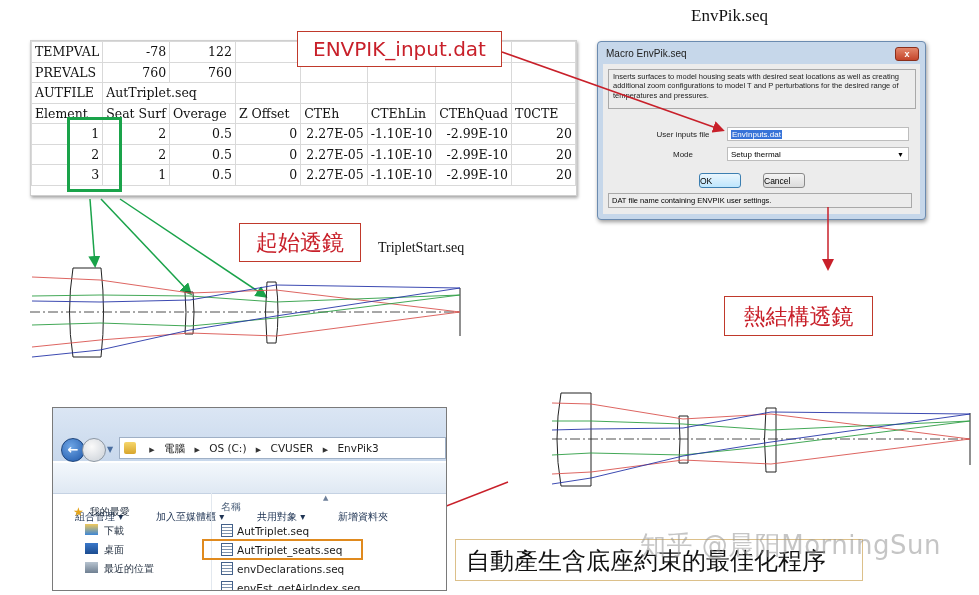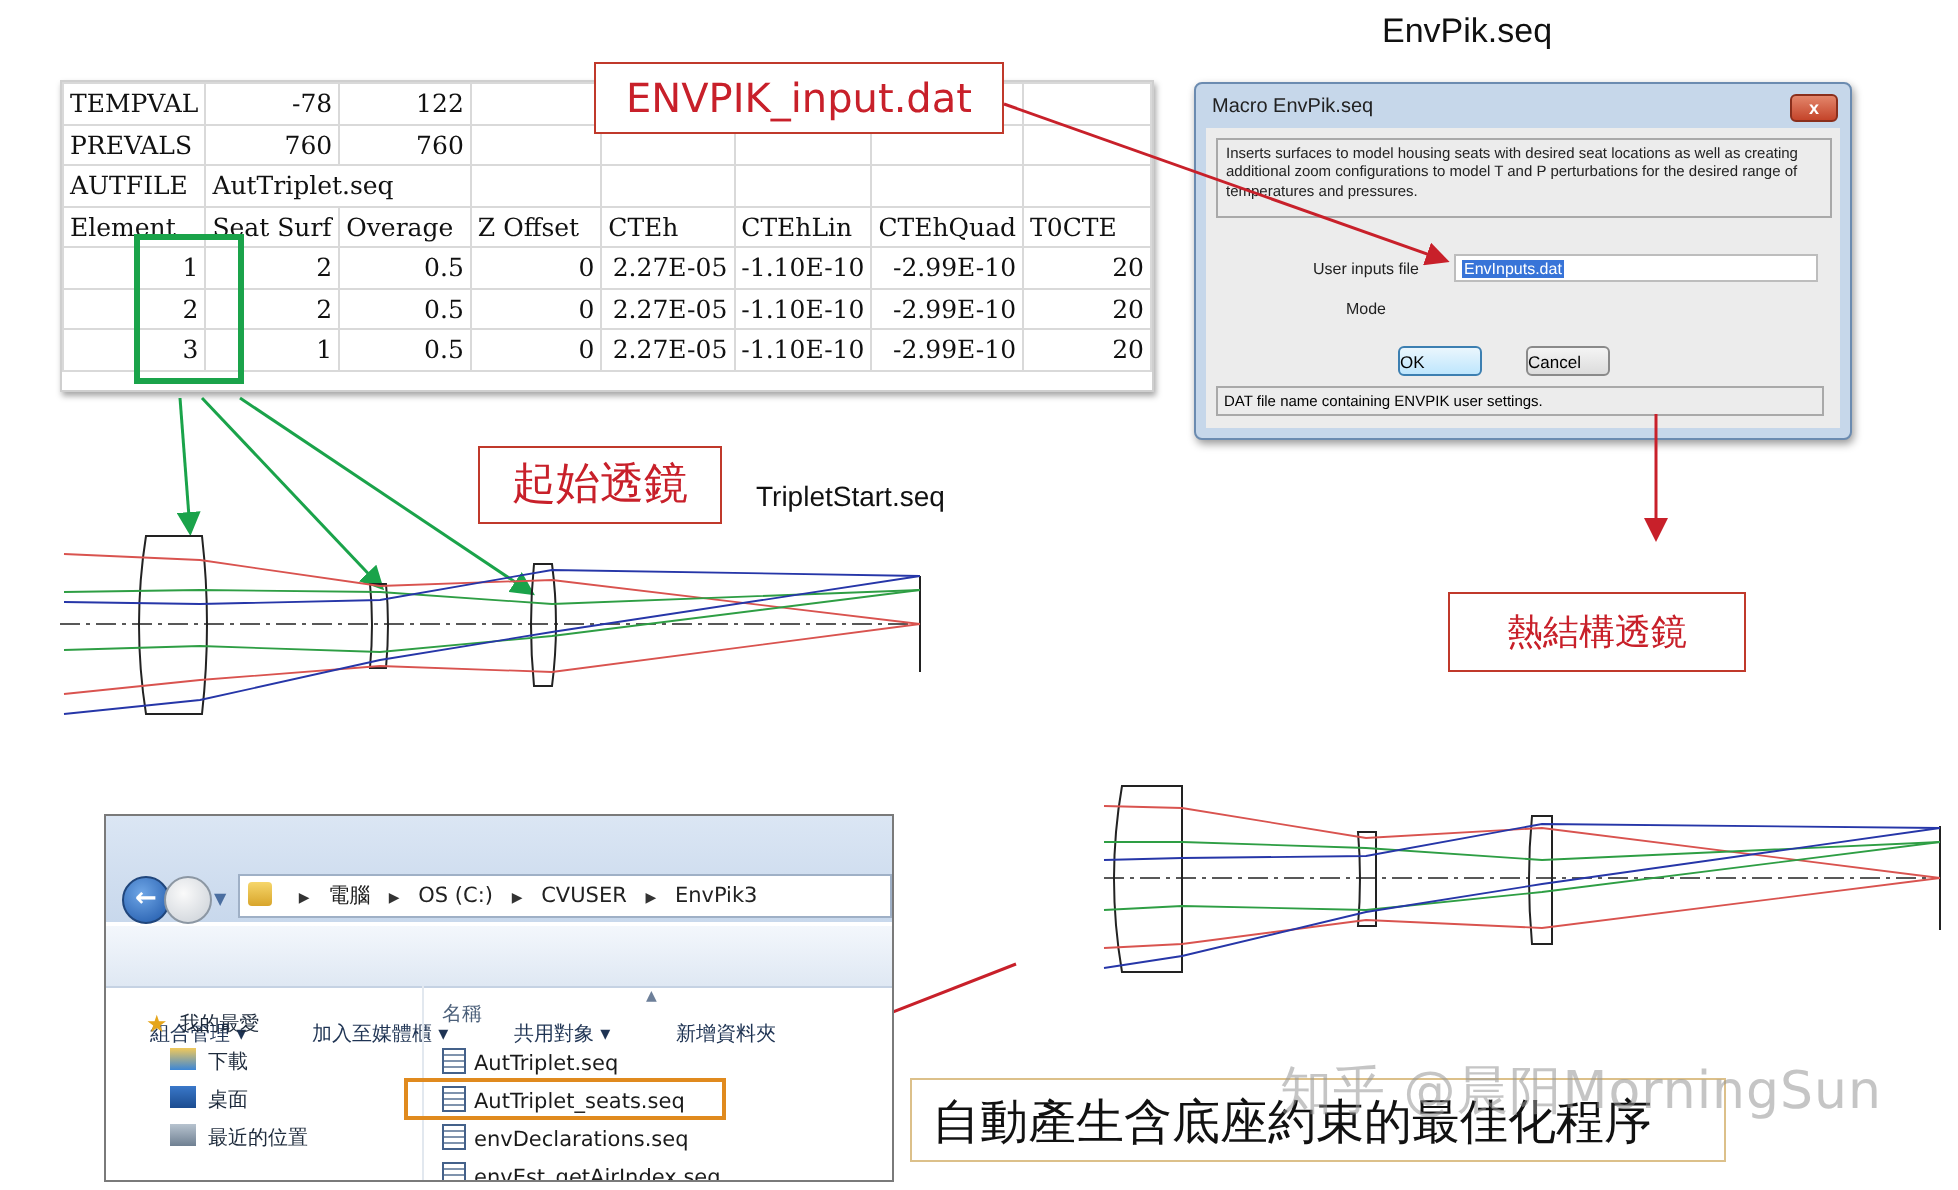--- a/index.html
+++ b/index.html
@@ -9,21 +9,21 @@
   
   .sheet{left:30px;top:40px;width:545px;height:154px;background:#fff;border:1px solid #cfcfcf;box-shadow:1px 2px 3px rgba(0,0,0,.35);overflow:hidden;}
   .sheet table{border-collapse:collapse;font-family:"DejaVu Serif",serif;font-size:12.5px;color:#111;}
   .sheet td{border:1px solid #d9d9d9;height:19.5px;padding:0 3px;white-space:nowrap;line-height:19px;}
   .sheet td.r{text-align:right;}
   .c0{width:64px}.c1{width:60px}.c2{width:60px}.c3{width:60px}.c4{width:60px}.c5{width:60px}.c6{width:64px}.c7{width:60px}
 
   .green-box{left:67px;top:117px;width:55px;height:75px;border:3px solid #1aa34a;box-sizing:border-box;}
 
   .callout-red{border:1.5px solid #c0392b;background:#fff;color:#c8202a;font-family:"DejaVu Sans",sans-serif;}
-  .label-black{color:#111;font-family:Liberation Sans, sans-serif;}
+  .label-black{color:#111;font-family:Liberation Serif, serif;}
 
   
   .dialog{left:597px;top:41px;width:327px;height:177px;background:#c6d7ea;border:1px solid #6b8bb0;border-radius:4px;box-shadow:1px 2px 4px rgba(0,0,0,.4);font-family:"Liberation Sans",sans-serif;}
   .dlg-title{left:8px;top:6px;font-size:10px;color:#222;}
   .dlg-close{right:6px;top:5px;width:22px;height:12px;background:linear-gradient(#e3866b,#c4442a);border:1px solid #8a2f1c;border-radius:3px;color:#fff;font-size:9px;text-align:center;line-height:12px;font-weight:bold;}
   .dlg-body{left:5px;top:22px;width:317px;height:150px;background:#ececec;}
   .dlg-desc{left:5px;top:5px;width:298px;height:34px;border:1px solid #a9a9a9;padding:2px 4px;font-size:7.5px;line-height:9.4px;color:#222;background:#ececec;}
   .dlg-lbl{font-size:8px;color:#222;text-align:center;}
   .dlg-input{background:#fff;border:1px solid #bdbdbd;height:14px;font-size:8px;line-height:14px;padding-left:3px;box-sizing:border-box;}
   .sel-text{background:#3874d8;color:#fff;padding:0 1px;}
@@ -138,30 +138,34 @@
 <div class="abs label-black" style="left:691px;top:6px;font-size:17px;">EnvPik.seq</div>
 
 <div class="abs dialog">
   <div class="abs dlg-title">Macro EnvPik.seq</div>
   <div class="abs dlg-close">x</div>
   <div class="abs dlg-body">
     <div class="abs dlg-desc">Inserts surfaces to model housing seats with desired seat locations as well as creating additional zoom configurations to model T and P perturbations for the desired range of temperatures and pressures.</div>
     <div class="abs dlg-lbl" style="left:40px;top:66px;width:80px;">User inputs file</div>
     <div class="abs dlg-input" style="left:124px;top:63px;width:182px;"><span class="sel-text">EnvInputs.dat</span></div>
     <div class="abs dlg-lbl" style="left:40px;top:86px;width:80px;">Mode</div>
+    <div class="abs dlg-input" style="left:124px;top:83px;width:182px;">
+      <span>Setup thermal</span>
+      <span style="position:absolute;right:4px;top:0;font-size:7px;">▼</span>
+    </div>
     <div class="abs dlg-btn ok" style="left:96px;top:109px;width:42px;">OK</div>
     <div class="abs dlg-btn" style="left:160px;top:109px;width:42px;">Cancel</div>
     <div class="abs dlg-status">DAT file name containing ENVPIK user settings.</div>
   </div>
 </div>
 
 <div class="abs callout-red" style="left:239px;top:223px;width:122px;height:39px;font-size:22px;line-height:38px;text-align:center;box-sizing:border-box;">起始透鏡</div>
 <div class="abs label-black" style="left:378px;top:240px;font-size:14px;">TripletStart.seq</div>
 
-<div class="abs callout-red" style="left:724px;top:296px;width:149px;height:40px;font-size:18px;line-height:39px;text-align:center;box-sizing:border-box;">熱結構透鏡</div>
+<div class="abs callout-red" style="left:724px;top:296px;width:149px;height:40px;font-size:22px;line-height:39px;text-align:center;box-sizing:border-box;">熱結構透鏡</div>
 
 <svg class="abs" style="left:0;top:0;" width="979" height="595">
   <defs>
     <marker id="ar" markerWidth="8" markerHeight="8" refX="6" refY="4" orient="auto">
         <path d="M0,0 L8,4 L0,8 z" fill="#c8202a"></path>
       </marker>
     <marker id="ag" markerWidth="8" markerHeight="8" refX="6" refY="4" orient="auto">
         <path d="M0,0 L8,4 L0,8 z" fill="#1aa34a"></path>
       </marker>
   </defs>

